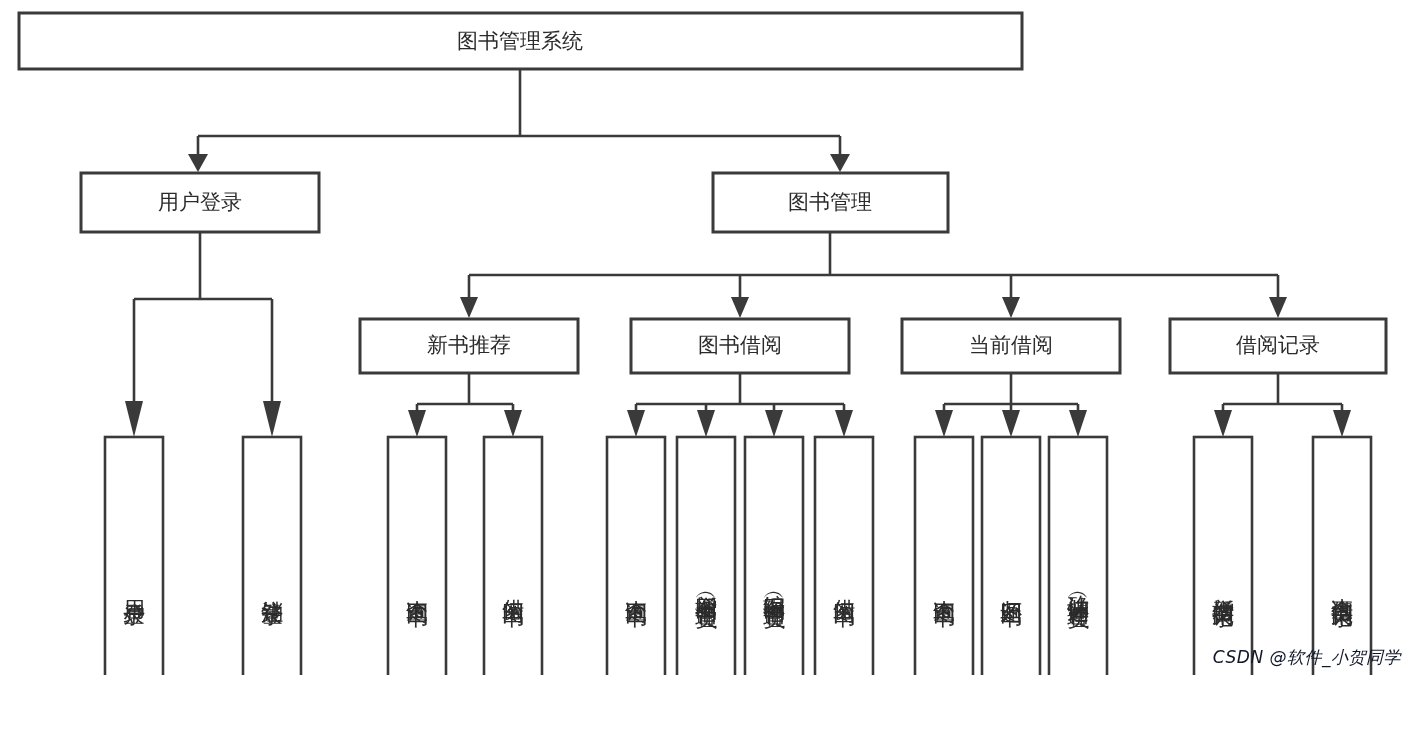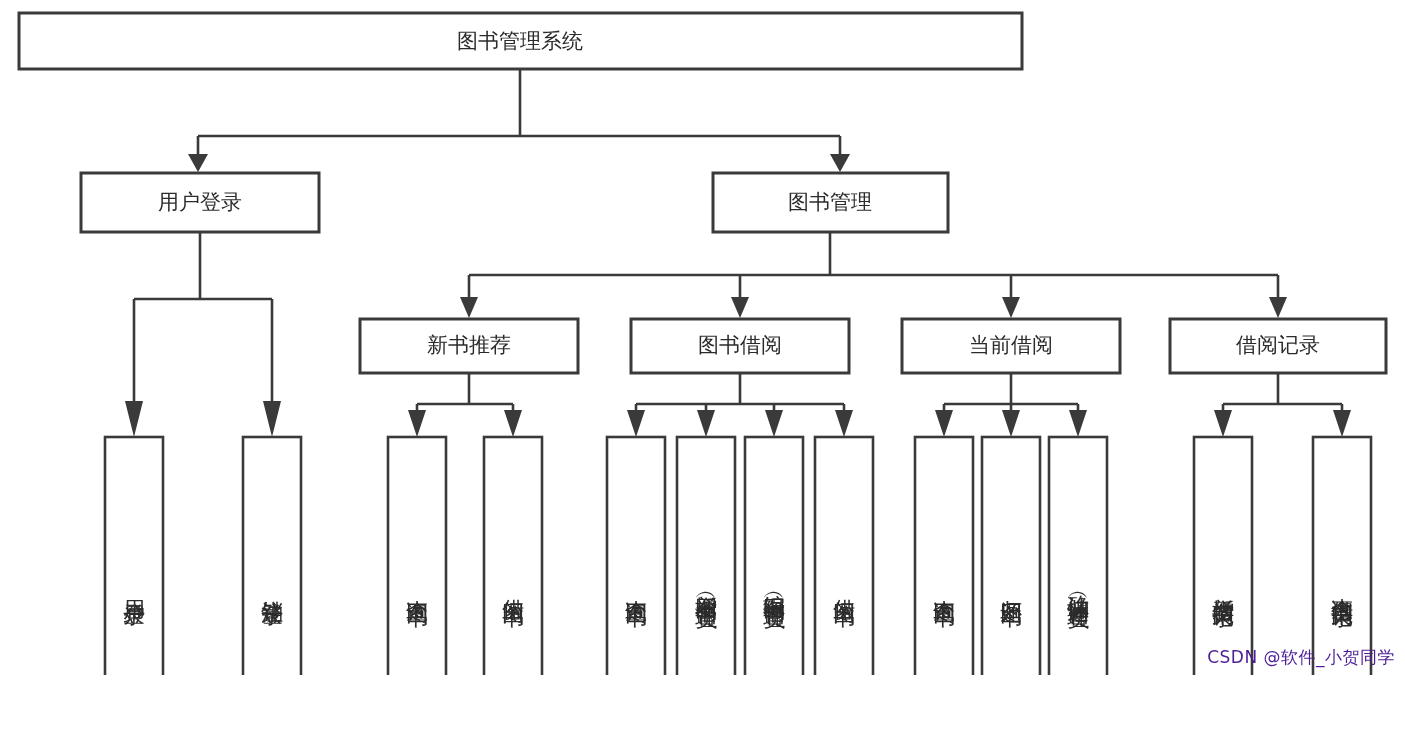--- a/index.html
+++ b/index.html
@@ -64,27 +64,28 @@
     font-family: "DejaVu Sans", "Liberation Sans", sans-serif;
     font-size: 22px;
     line-height: 1.12;
     letter-spacing: 2px;
     color: #2b2b2b;
     white-space: nowrap;
     text-align: center;
   }
   .watermark {
     position: absolute;
-    right: 10px;
+    right: 4px;
     bottom: 6px;
     font-family: "DejaVu Sans", "Liberation Sans", sans-serif;
     font-size: 17px;
-    color: #4c1d95;
+    color: #0f172a;
     letter-spacing: 0.5px;
     white-space: nowrap;
+    font-style: italic;
   }
 </style>
 </head>
 <body>
 
 <div id="diagram-root">
 
   <svg class="diagram" viewBox="0 0 1405 747">
 
     <rect class="node-box" x="19" y="13" width="1003" height="56"></rect>

